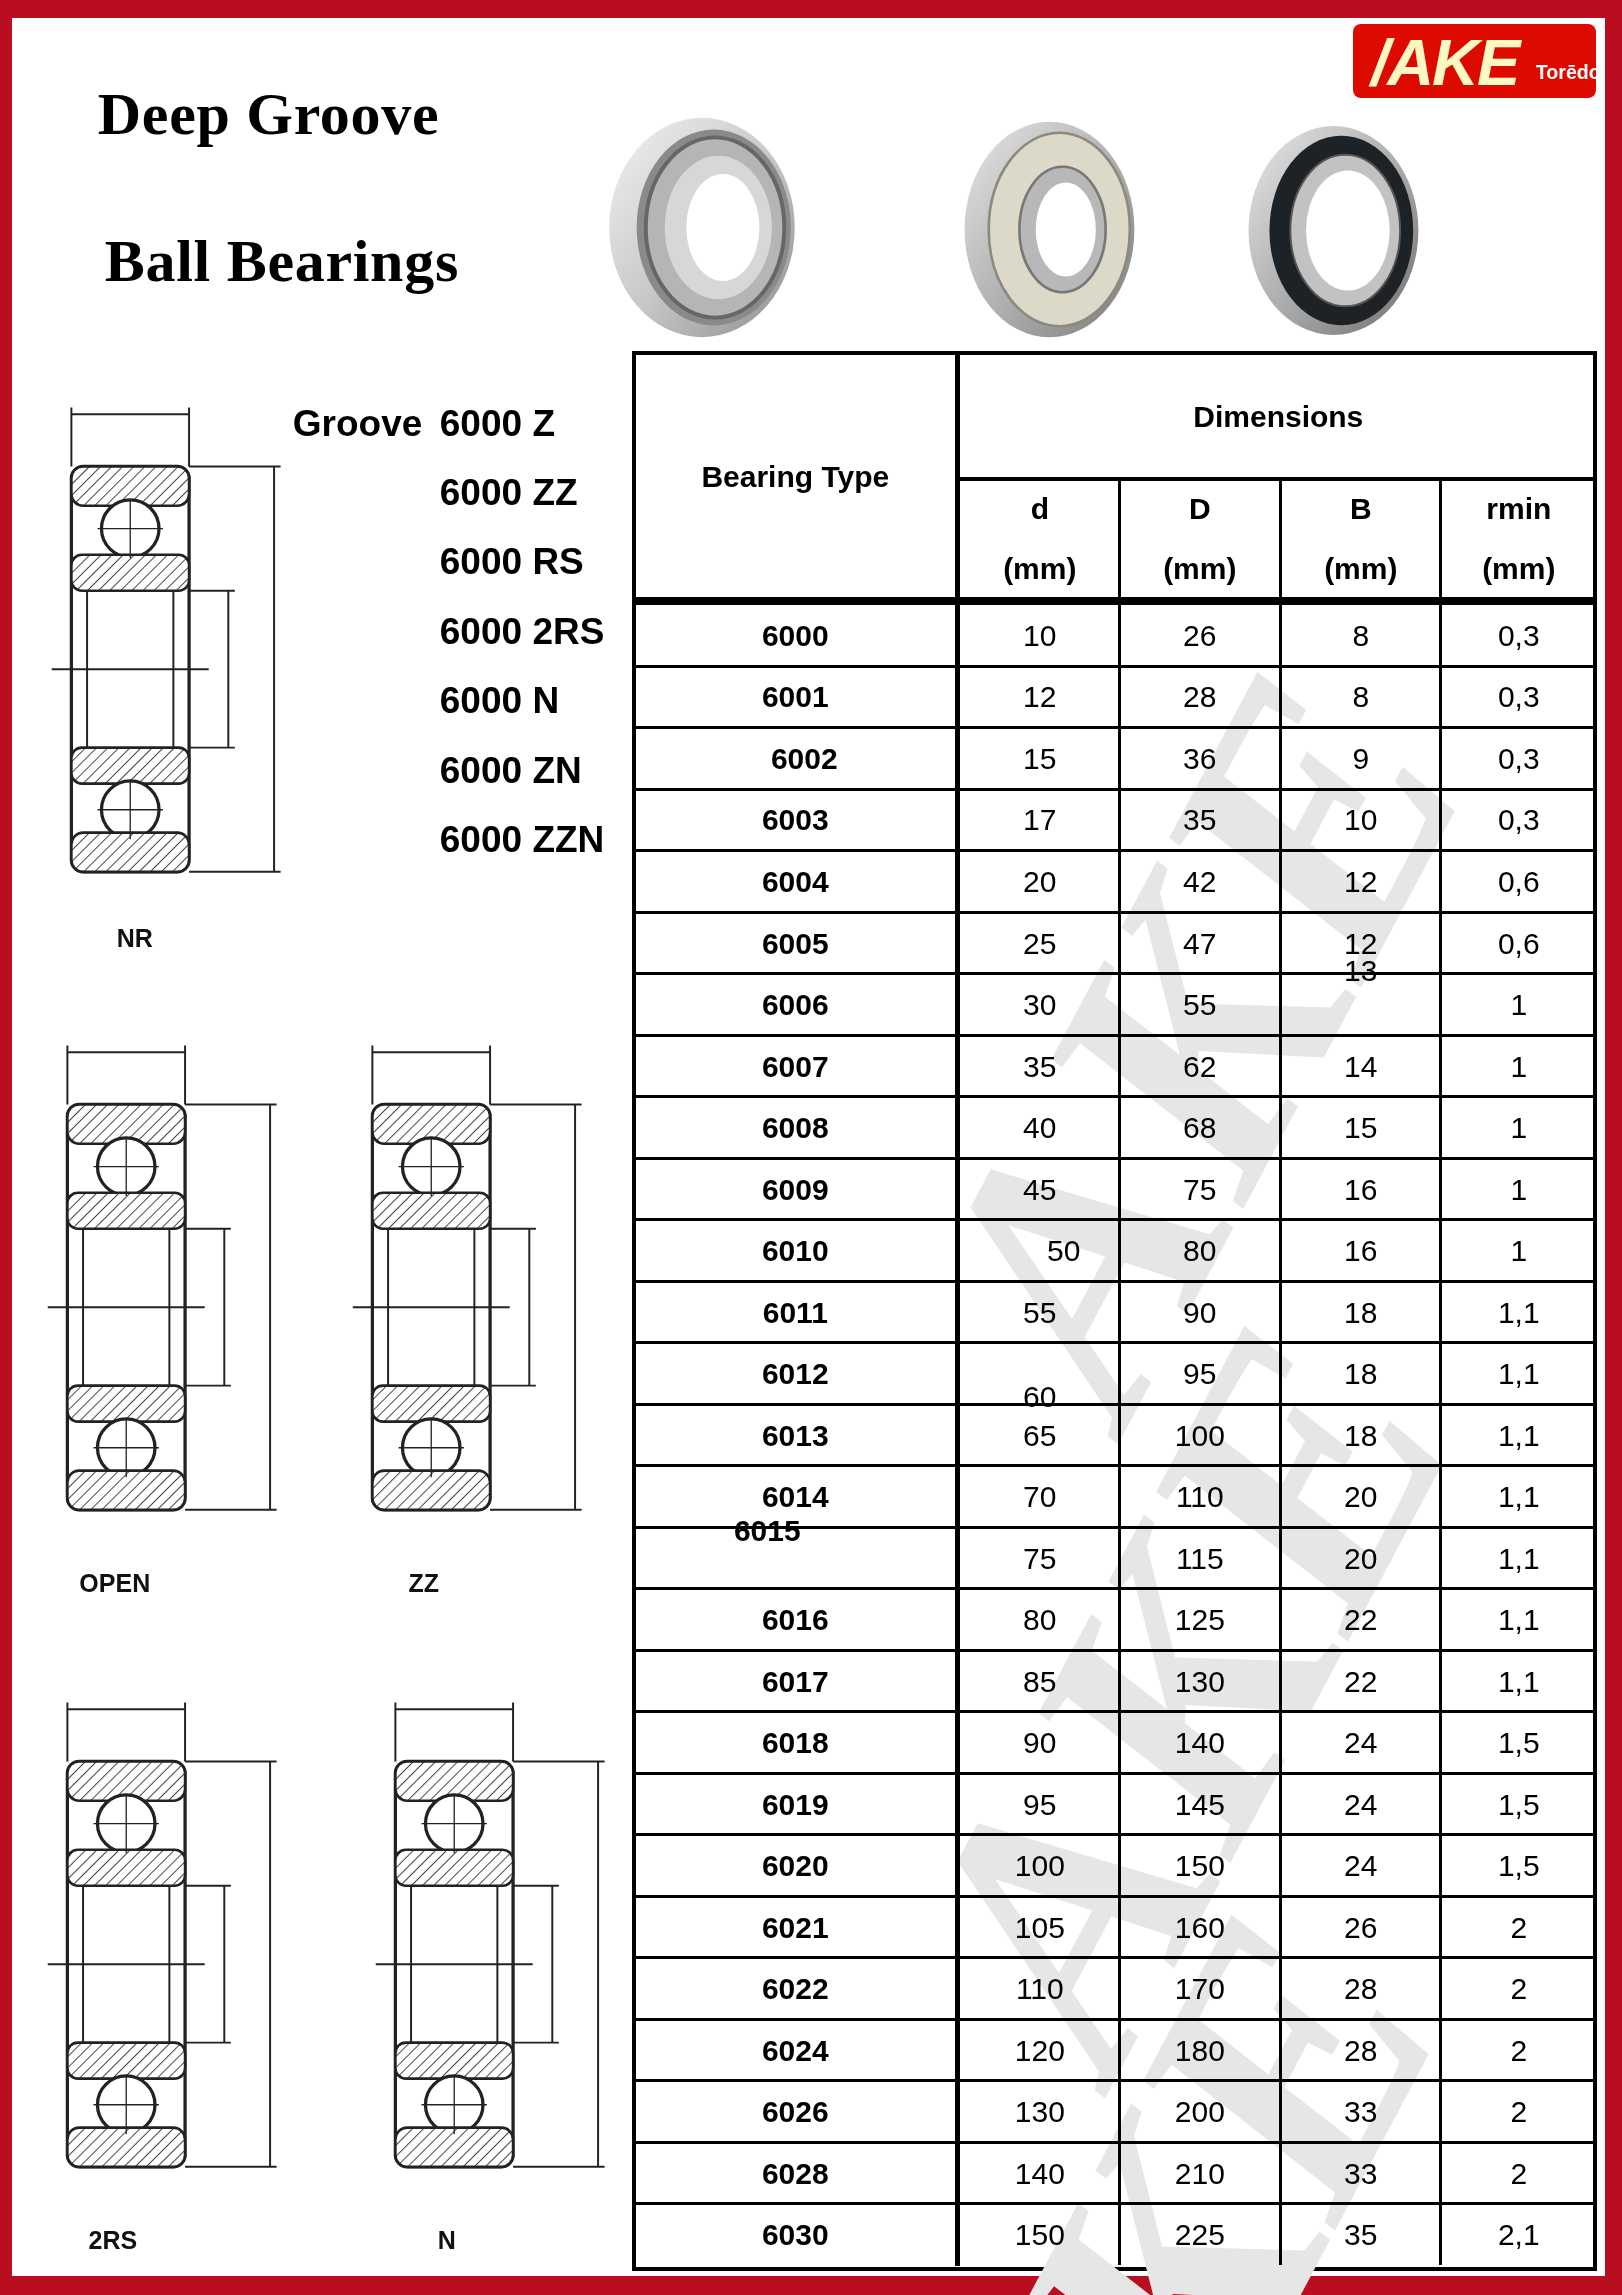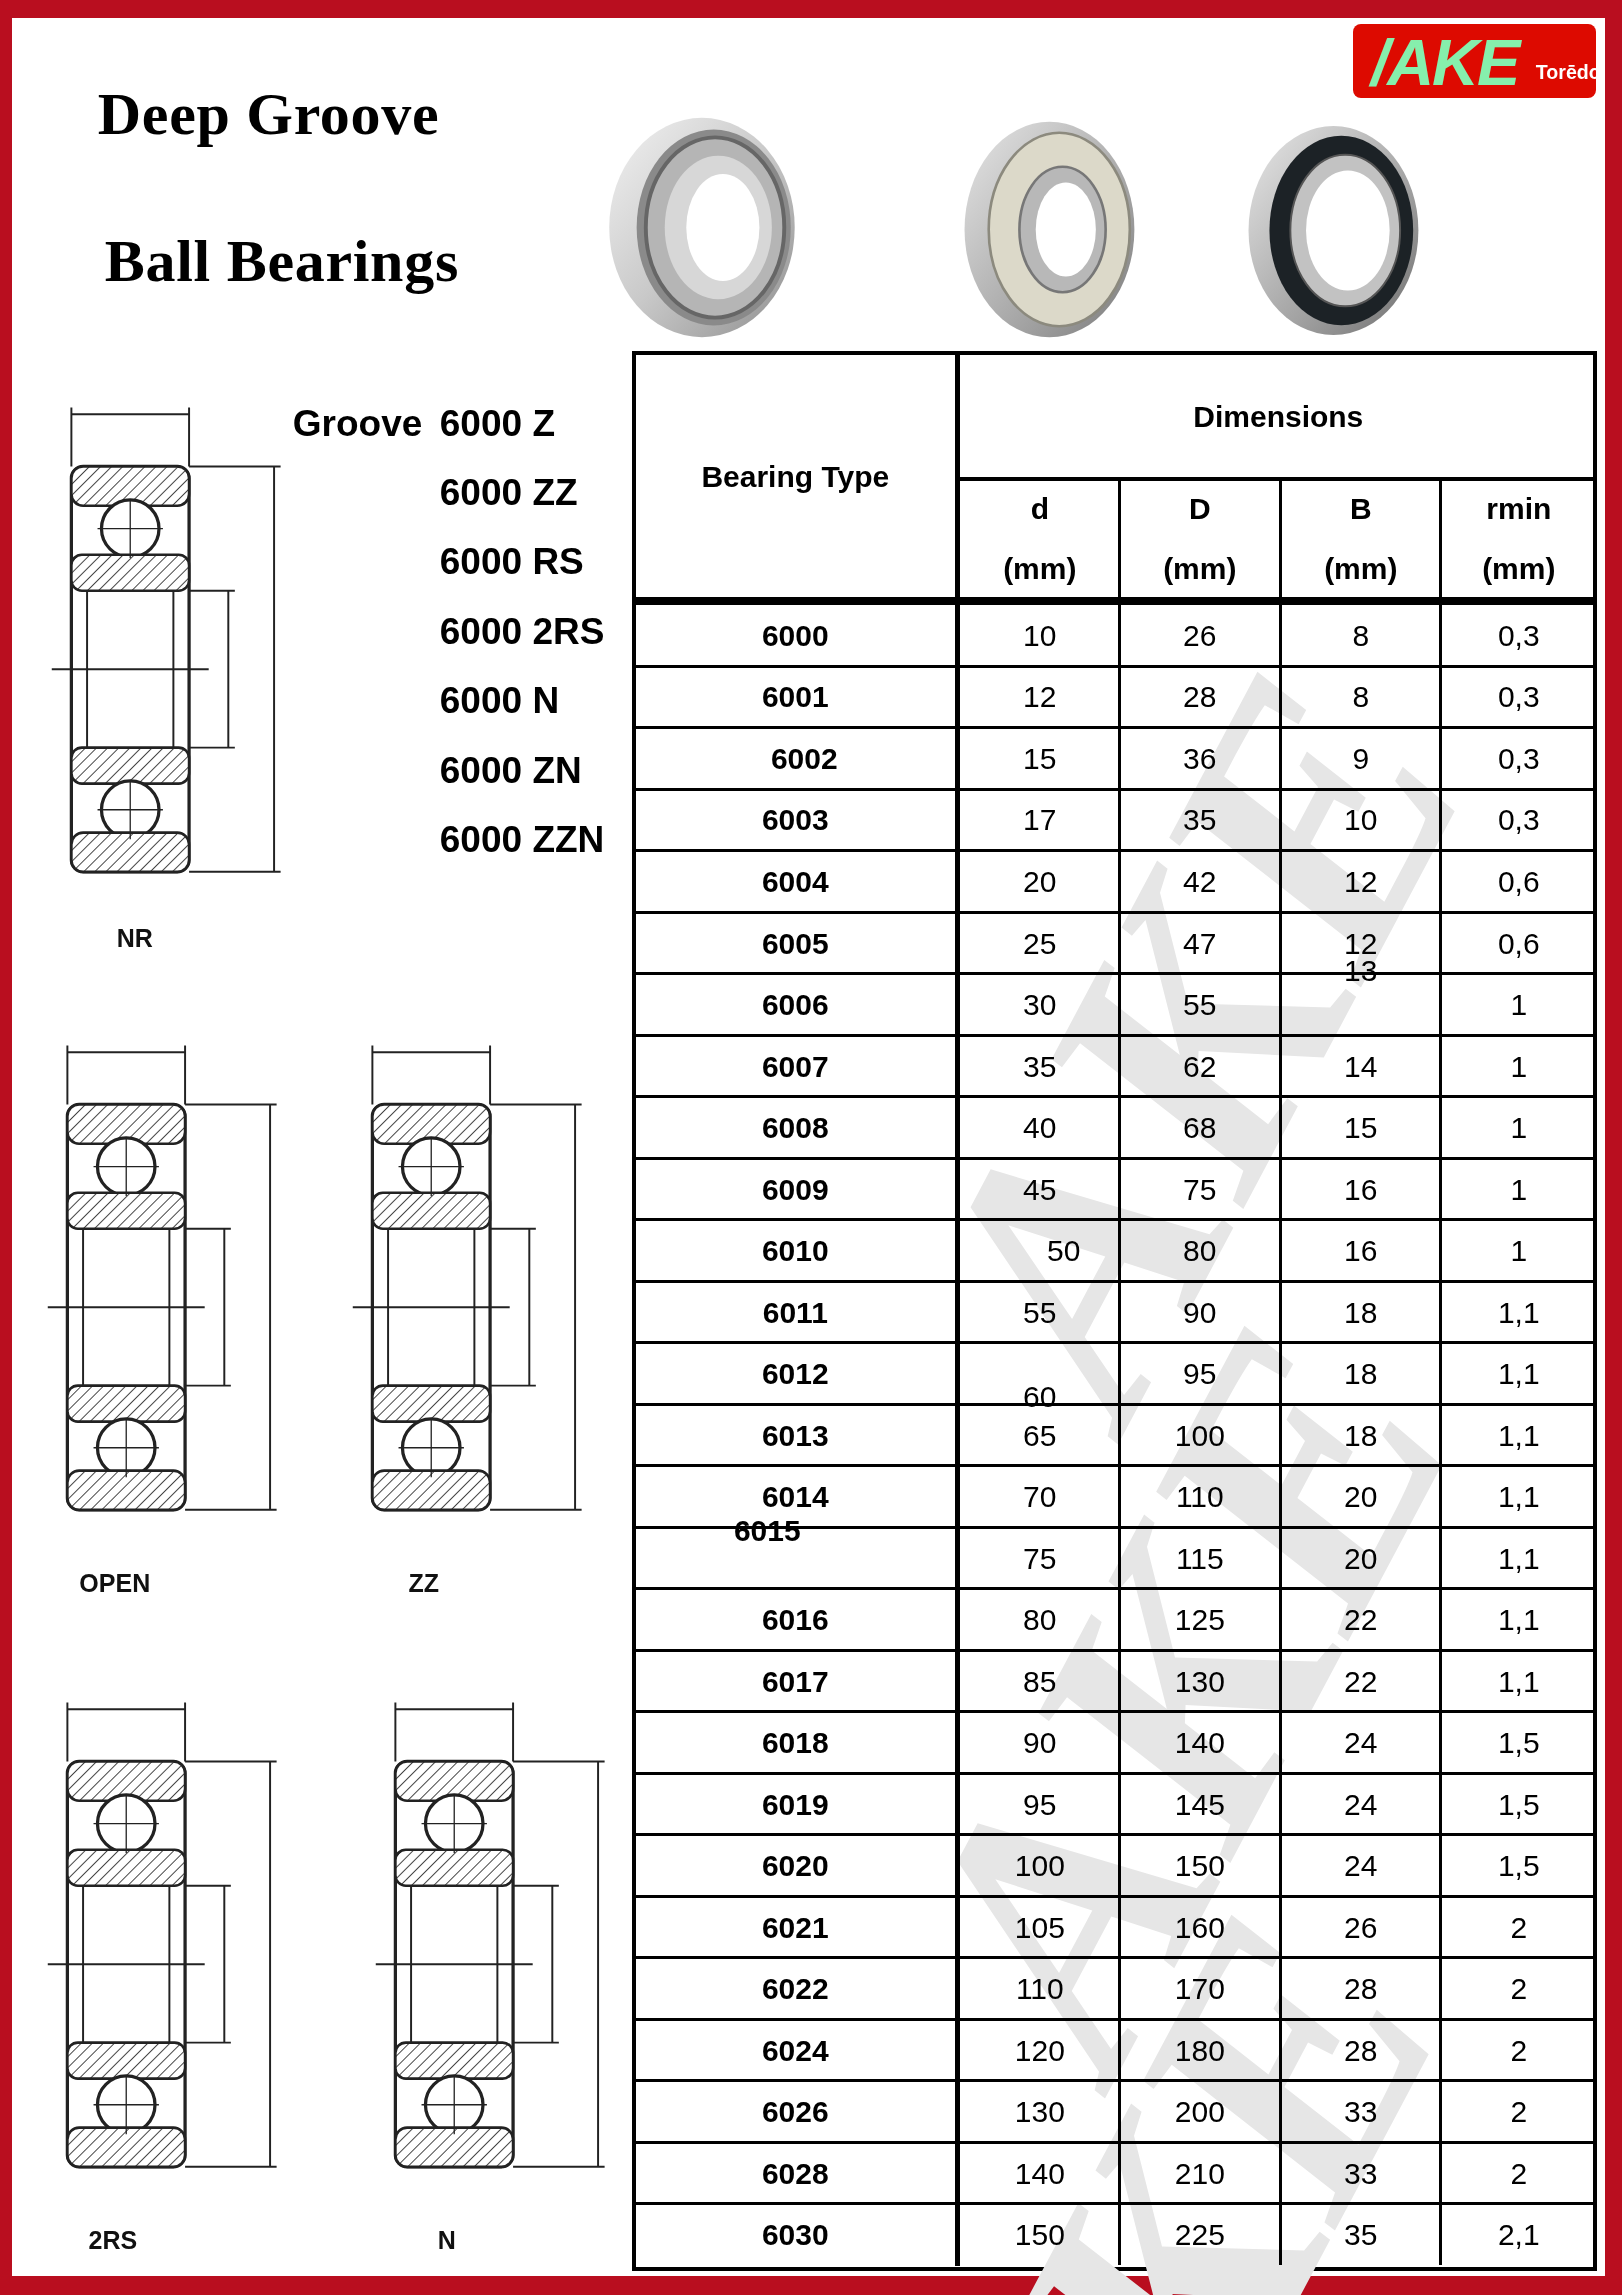--- a/index.html
+++ b/index.html
@@ -1,20 +1,20 @@
 <!DOCTYPE html>
 <html style="font-size:10.5px"><head>
 <meta charset="utf-8">
 <style>
   html, body { margin:0; padding:0; }
   body { width:1623px; height:2295px; position:relative; background:#b90e1f; overflow:hidden; font-family:"Liberation Sans", sans-serif; }
   .sheet { position:absolute; left:11.8px; top:17.7px; width:1593px; height:2258px; background:#ffffff; }
   .title { position:absolute; font-family:"Liberation Serif", serif; font-weight:bold; font-size:60px; color:#000; letter-spacing:0.7px; white-space:nowrap; }
   .logo { position:absolute; left:1341px; top:6.5px; width:243px; height:74px; background:#dd0a00; border-radius:7.9px; }
-  .logo .mark { position:absolute; left:18.3px; top:1.3px; font-family:"Liberation Sans", sans-serif; font-weight:bold; font-style:italic; font-size:65px; color:#86efac; letter-spacing:-2px; }
+  .logo .mark { position:absolute; left:18.3px; top:1.3px; font-family:"Liberation Sans", sans-serif; font-weight:bold; font-style:italic; font-size:65px; color:#fef9c3; letter-spacing:-2px; }
   .logo .sub { position:absolute; left:183px; top:37px; font-weight:bold; font-size:19.6px; color:#fff; }
   .photo { position:absolute; }
   .series-label { position:absolute; font-weight:bold; font-size:37px; color:#000; white-space:nowrap; }
   .series-item { position:absolute; font-weight:bold; font-size:37px; color:#000; white-space:nowrap; }
   .drawing { position:absolute; }
   .draw-label { position:absolute; font-weight:bold; font-size:25px; color:#111; white-space:nowrap; transform:translateX(-50%); }
   
   .table { position:absolute; left:620px; top:333px; width:965px; height:1920px; border:4.6px solid #000; box-sizing:border-box; background:transparent; }
   .watermark { position:absolute; font-family:"Liberation Serif", serif; font-style:italic; font-weight:bold; color:#e6e6e6; font-size:366px; transform:rotate(-62deg); transform-origin:left top; white-space:nowrap; letter-spacing:6.5px; }
   .th, .td { position:absolute; display:flex; align-items:center; justify-content:center; color:#000; box-sizing:border-box; }

